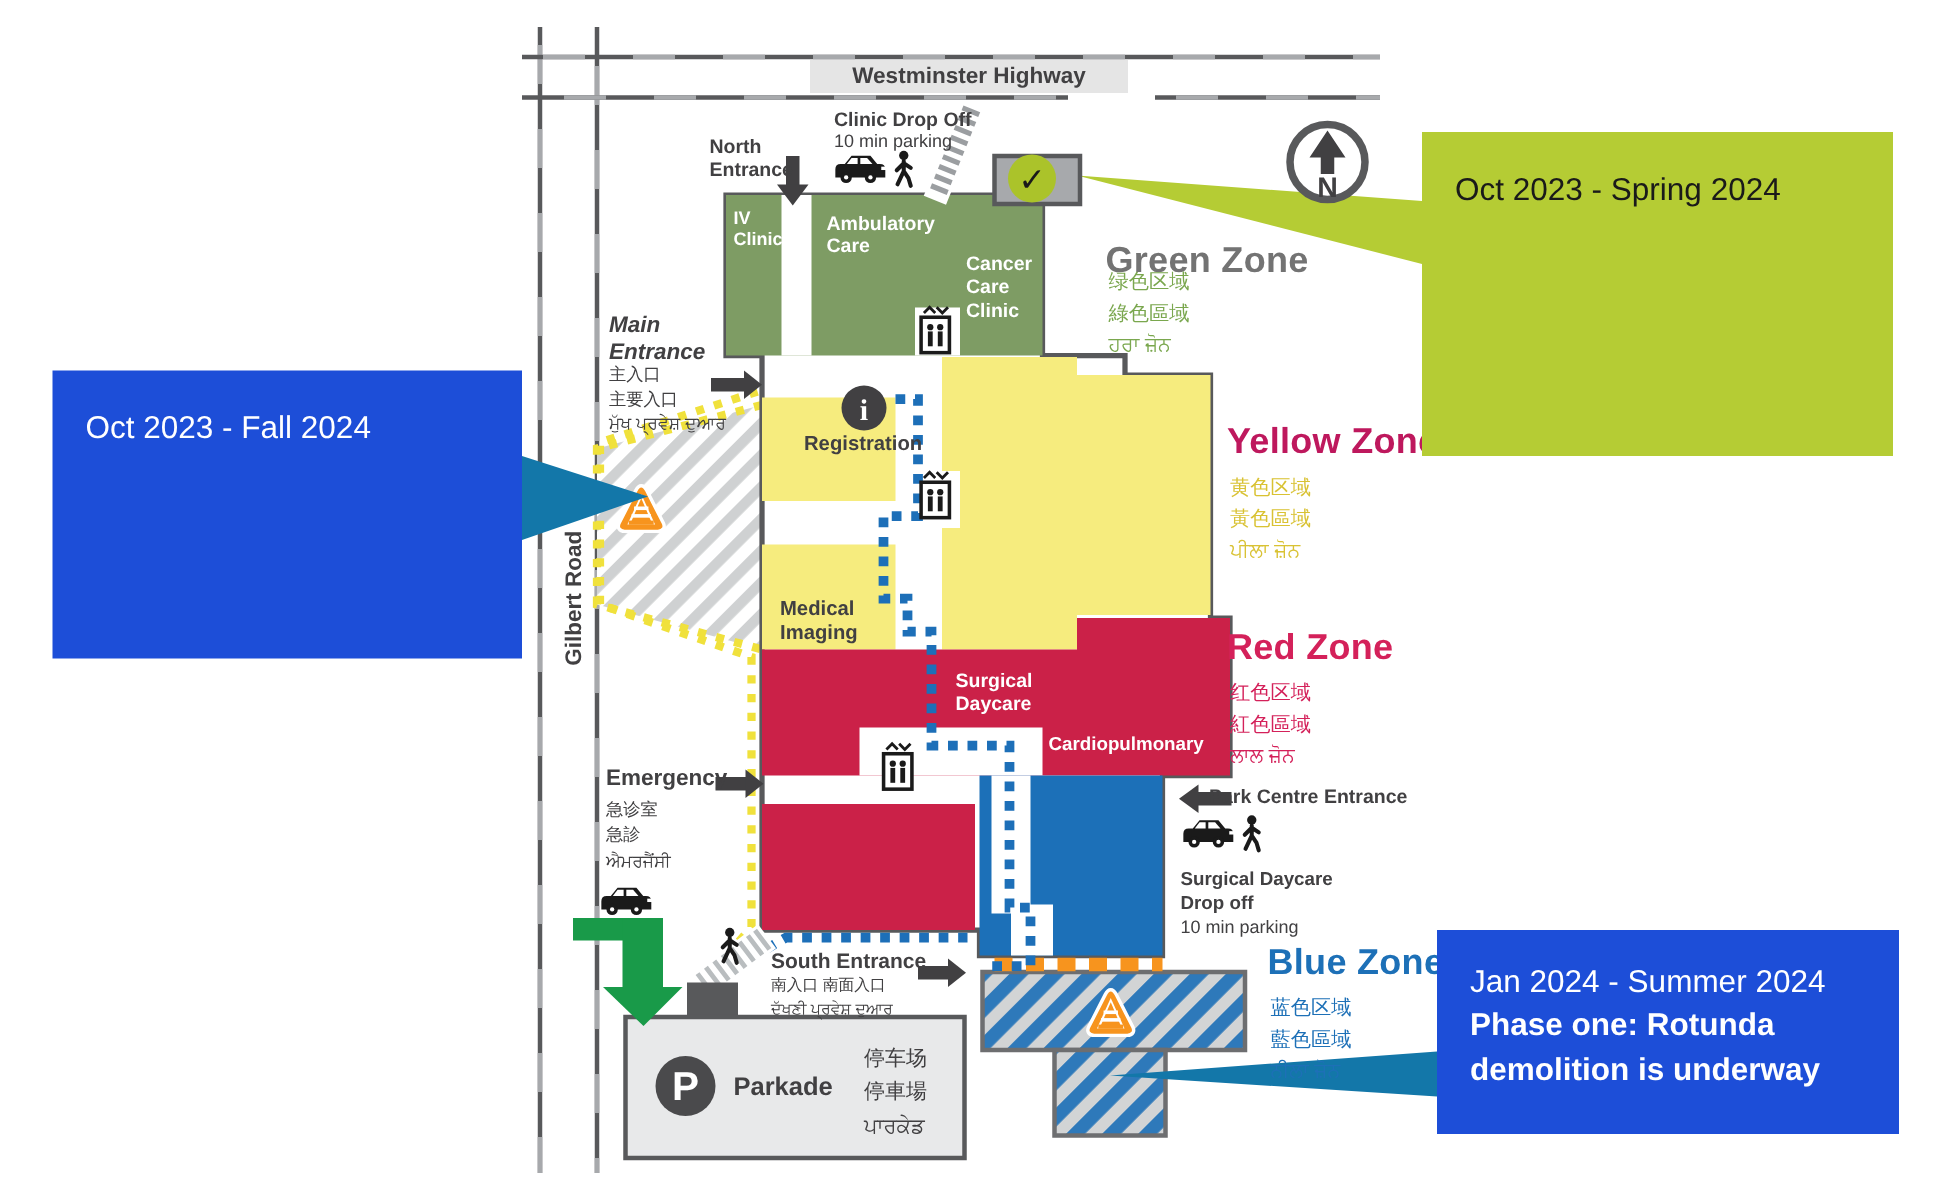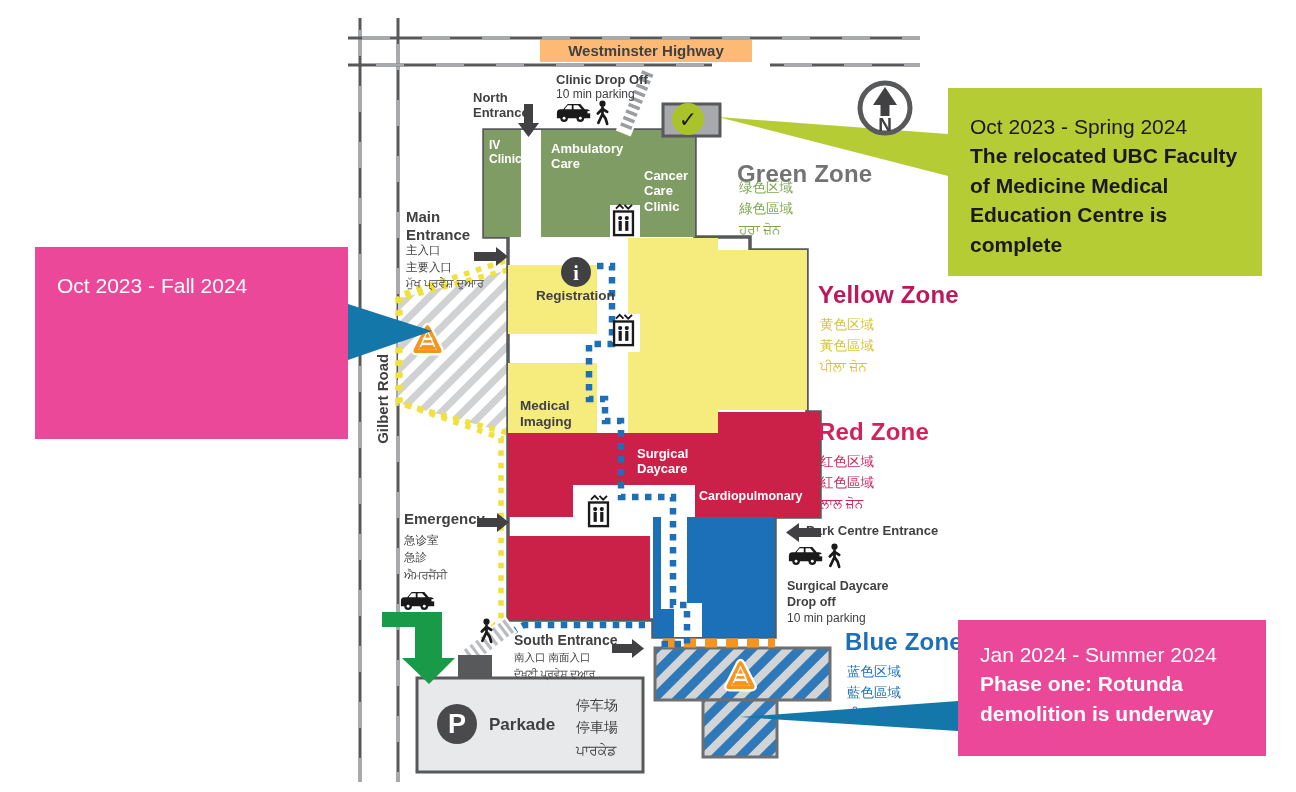--- a/index.html
+++ b/index.html
@@ -10,23 +10,23 @@
   .b{font-weight:bold;}
   .w{color:#ffffff;}
   .pre{white-space:pre-line;}
   .nowrap{white-space:nowrap;}
   .ctr{text-align:center;}
   .zone-title{font-size:24px;font-weight:bold;letter-spacing:.2px;white-space:nowrap;}
   .zone-sub{font-size:13.5px;line-height:1.55;white-space:pre-line;font-weight:normal;}
   .callout{position:absolute;box-sizing:border-box;padding:24px 22px;}
   .callout .dates{display:block;font-size:21px;line-height:1.4;}
   .callout .body{display:block;font-size:21px;line-height:1.4;font-weight:bold;}
-  .callout-blue{background:#ec4899;color:#ffffff;}
+  .callout-blue{background:#1d4ed8;color:#ffffff;}
   .callout-green{background:#b5cc34;color:#1a1a1a;}
-  .roadlbl{font-size:15px;font-weight:bold;color:#414042;background:#fdba74;padding:2px 6px;}
+  .roadlbl{font-size:15px;font-weight:bold;color:#414042;background:#e5e5e5;padding:2px 6px;}
 </style>
 </head>
 <body>
 
 <div id="stage">
 
 <svg id="map-svg" width="1296" height="792" viewBox="0 0 1296 792">
   <defs>
     <pattern id="hatchGray" width="15" height="15" patternUnits="userSpaceOnUse" patternTransform="rotate(45)">
       <rect width="15" height="15" fill="#ffffff"></rect>
@@ -208,21 +208,21 @@
 <div class="lbl roadlbl ctr" style="left:302px;top:388px;width:150px;background:transparent;transform:rotate(-90deg);">Gilbert Road</div>
 
 <div class="lbl b" style="left:473px;top:90px;width:62px;font-size:13px;">North Entrance</div>
 <div class="lbl b" style="left:556px;top:72px;font-size:13px;">Clinic Drop Off</div>
 <div class="lbl" style="left:556px;top:87px;font-size:12px;">10 min parking</div>
 
 <div class="lbl b w" style="left:489px;top:138px;width:40px;font-size:12px;">IV Clinic</div>
 <div class="lbl b w" style="left:551px;top:141px;width:90px;font-size:13px;">Ambulatory Care</div>
 <div class="lbl b w" style="left:644px;top:168px;width:58px;font-size:13px;">Cancer Care Clinic</div>
 
-<div class="lbl b" style="left:406px;top:208px;width:80px;font-size:15px;">Main Entrance</div>
+<div class="lbl b" style="left:406px;top:208px;width:80px;font-size:15px;font-style:italic;">Main Entrance</div>
 <div class="lbl pre" style="left:406px;top:242px;font-size:11.5px;line-height:1.45;">主入口
 主要入口
 ਮੁੱਖ ਪ੍ਰਵੇਸ਼ ਦੁਆਰ</div>
 
 <div class="lbl b" style="left:518px;top:288px;font-size:13.5px;margin-left:18px;">Registration</div>
 <div class="lbl b" style="left:520px;top:398px;width:75px;font-size:13.5px;">Medical Imaging</div>
 <div class="lbl b w" style="left:637px;top:446px;width:66px;font-size:13px;">Surgical Daycare</div>
 <div class="lbl b w nowrap" style="left:699px;top:489px;font-size:12.5px;">Cardiopulmonary</div>
 
 <div class="lbl b" style="left:404px;top:510px;font-size:15px;">Emergency</div>
@@ -261,23 +261,22 @@
 
 <div class="lbl b" style="left:489px;top:715px;font-size:17px;">Parkade</div>
 <div class="lbl pre" style="left:576px;top:694px;font-size:14px;line-height:1.6;">停车场
 停車場
 ਪਾਰਕੇਡ</div>
 
 <div class="callout callout-blue" style="left:35px;top:247px;width:313px;height:192px;padding-right:70px;">
   <span class="dates">Oct 2023 - Fall 2024</span>
 </div>
 
-<div class="callout callout-green" style="left:948px;top:88px;width:314px;height:188px;">
+<div class="callout callout-green" style="left:948px;top:88px;width:314px;height:216px;">
   <span class="dates">Oct 2023 - Spring 2024</span>
-  <span class="body">The relocated UBC Faculty of Medicine Medical Education Centre is complete</span>
 </div>
 
 <div class="callout callout-blue" style="left:958px;top:620px;width:308px;height:136px;padding-top:20px;">
   <span class="dates">Jan 2024 - Summer 2024</span>
   <span class="body">Phase one: Rotunda demolition is underway</span>
 </div>
 
 </div>
 
 </body></html>

